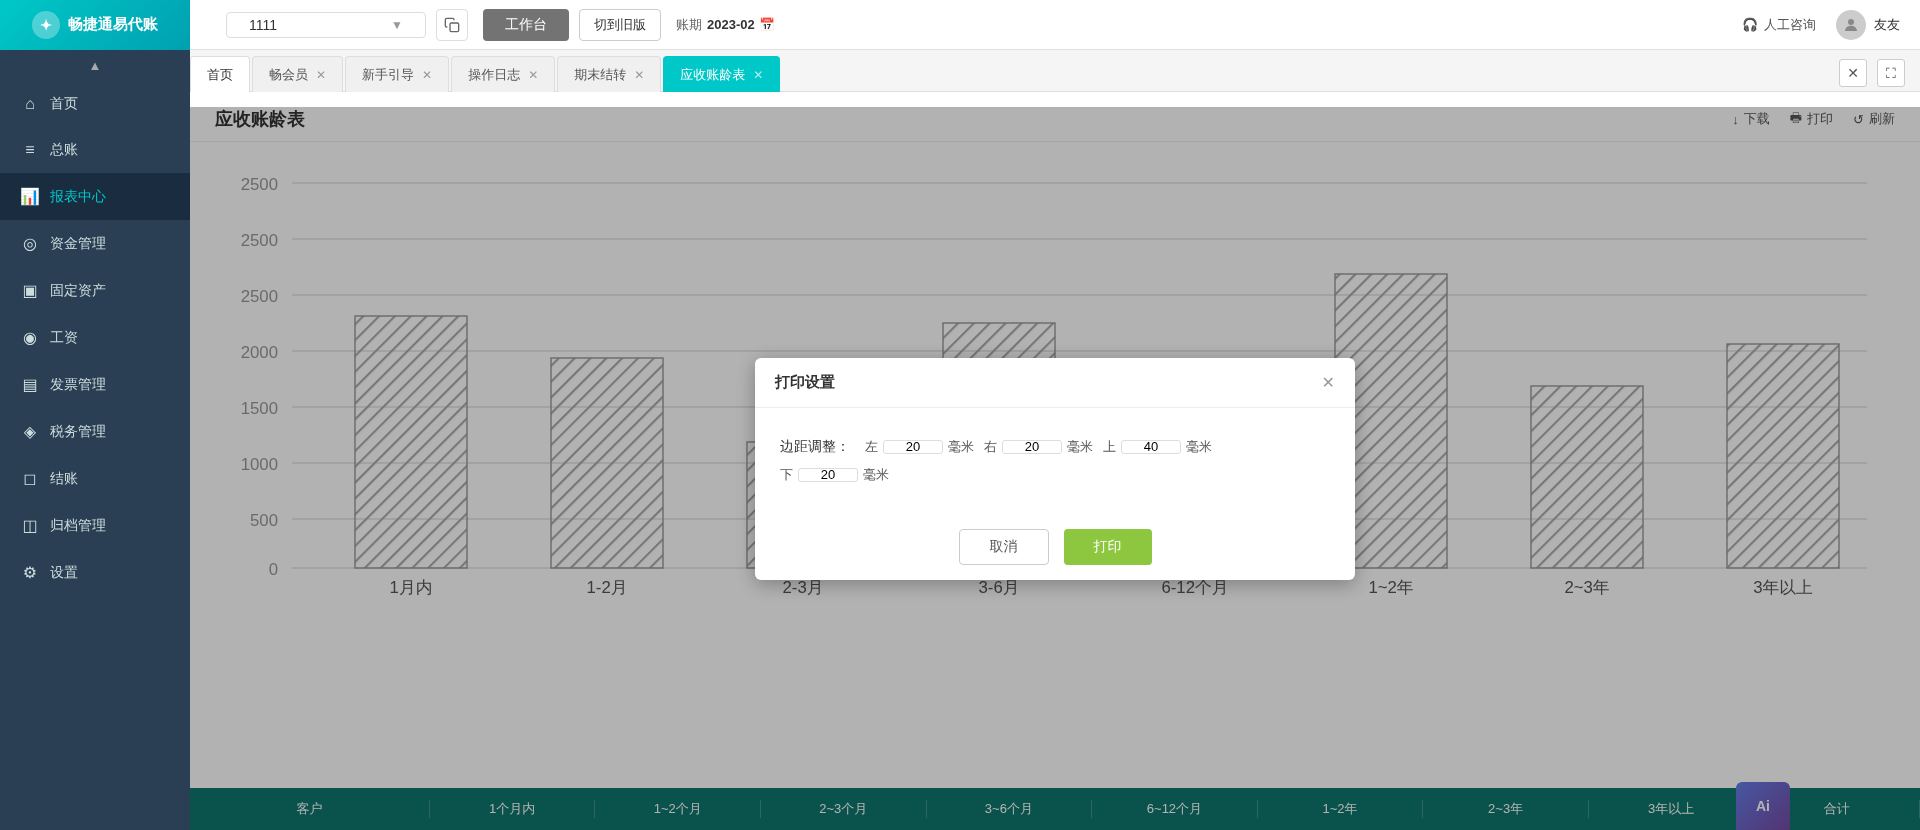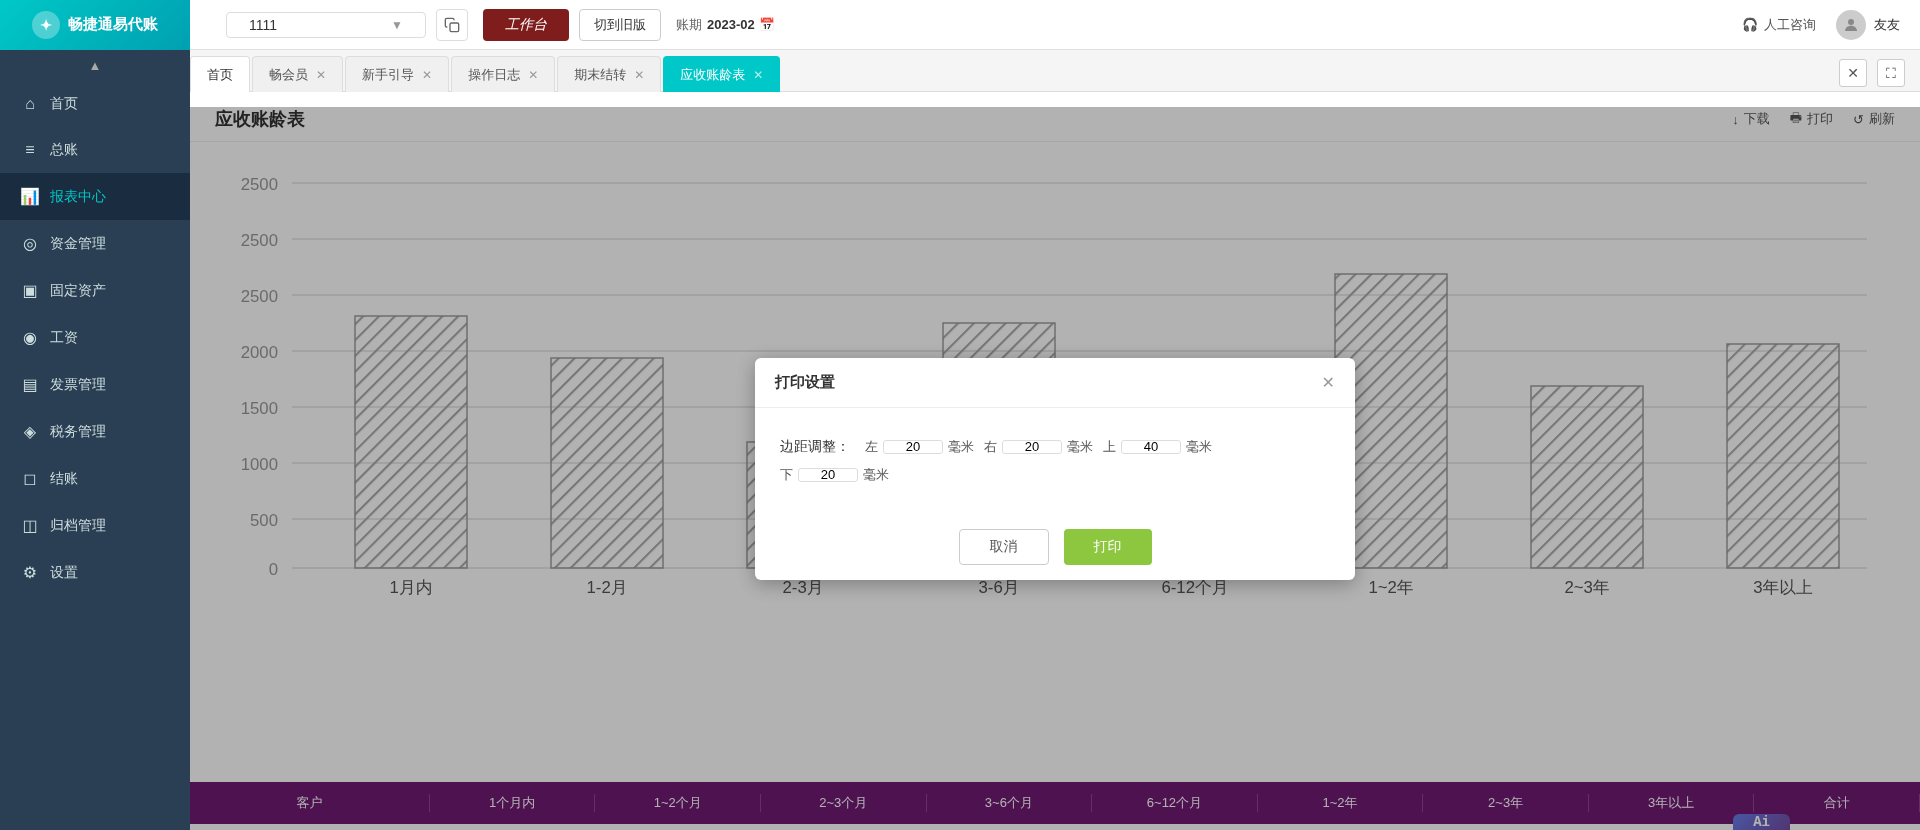--- a/index.html
+++ b/index.html
@@ -52,28 +52,27 @@
       width: 32px; height: 32px;
       border: 1px solid #ddd;
       border-radius: 4px;
       background: #fff;
       display: flex; align-items: center; justify-content: center;
       cursor: pointer;
       color: #666;
     }
     .workbench-btn {
       margin-left: 15px;
-      background: #7f1d1d;
+      background: #737373;
       color: #fff;
       border: none;
       padding: 7px 22px;
       border-radius: 4px;
       font-size: 14px;
       cursor: pointer;
-      font-style: italic;
     }
     .switch-btn {
       margin-left: 10px;
       background: #fff;
       color: #333;
       border: 1px solid #ccc;
       padding: 6px 14px;
       border-radius: 4px;
       font-size: 13px;
       cursor: pointer;
@@ -266,25 +265,25 @@
       background: #fff;
     }
     .chart-svg {
       width: 100%;
       height: 100%;
     }
 
     
     .table-header {
       position: absolute;
-      bottom: 6px;
+      bottom: 0;
       left: 0;
       right: 0;
       height: 42px;
-      background: #701a75;
+      background: #0f766e;
       display: flex;
       align-items: center;
     }
     .th-cell {
       flex: 1;
       text-align: center;
       color: #fff;
       font-size: 13px;
       border-right: 1px solid rgba(255,255,255,0.2);
       padding: 0 8px;
@@ -390,25 +389,24 @@
       color: #fff;
     }
 
     
     .ai-badge {
       position: fixed;
       bottom: 0;
       right: 130px;
       background: linear-gradient(135deg, #667eea, #764ba2);
       color: #fff;
-      padding: 0 20px;
+      padding: 16px 20px;
       font-size: 14px;
       border-radius: 6px 6px 0 0;
       font-weight: bold;
-      font-family: Liberation Mono, monospace;
     }
   </style>
 </head>
 <body>
 
 <div class="top-header">
   <div class="logo-area">
     <div class="logo-icon">✦</div>
     <span>畅捷通易代账</span>
   </div>

